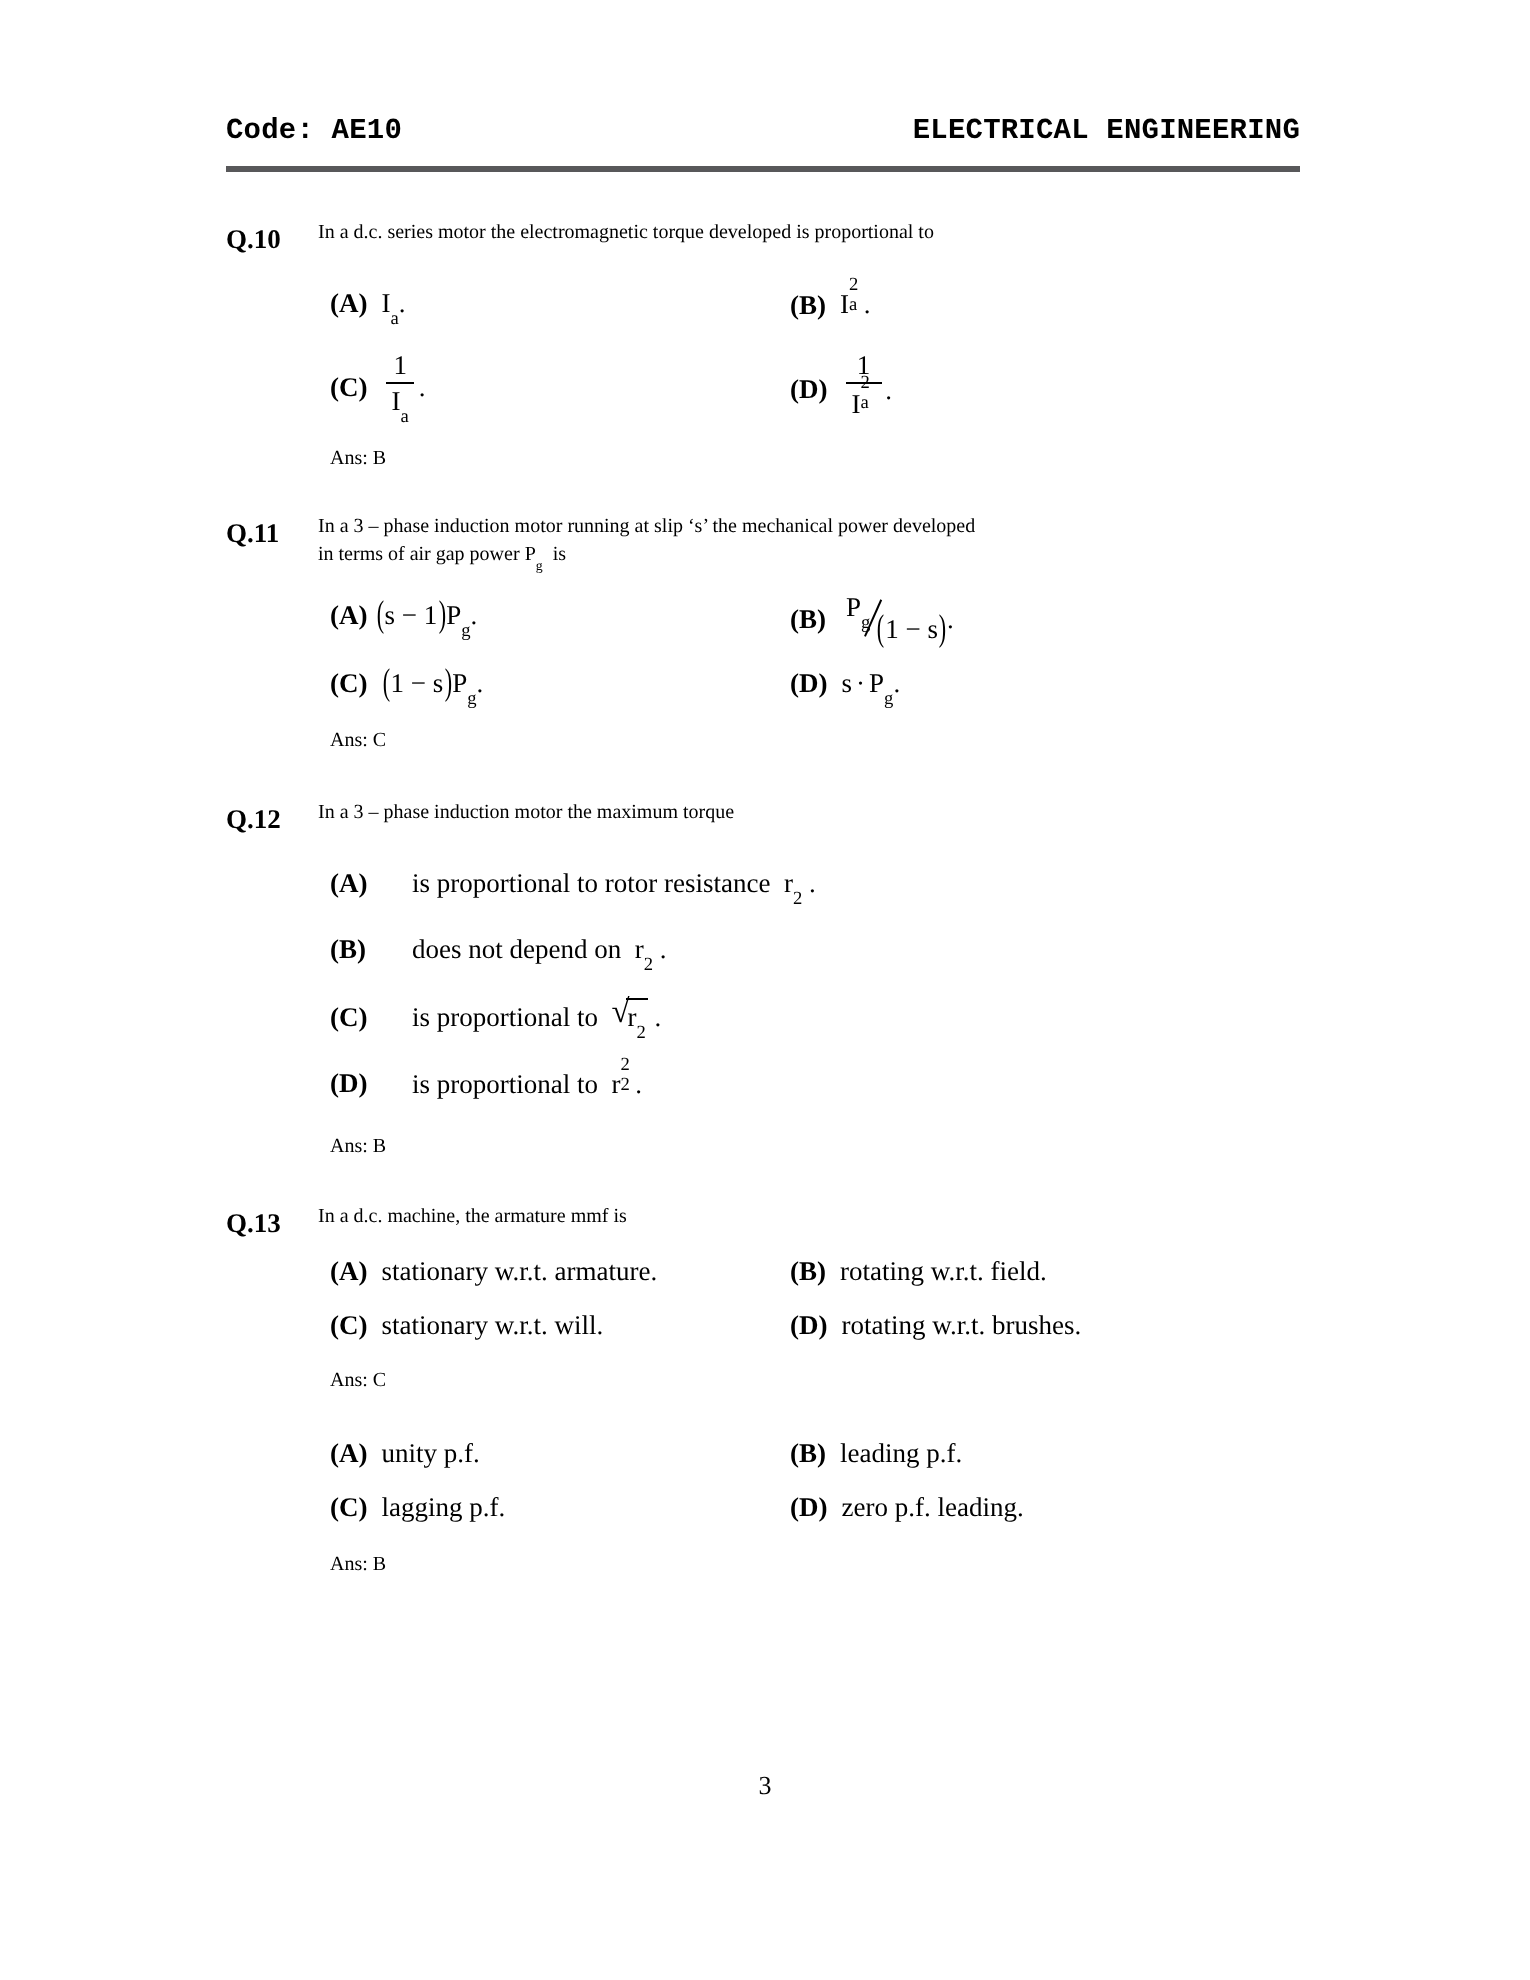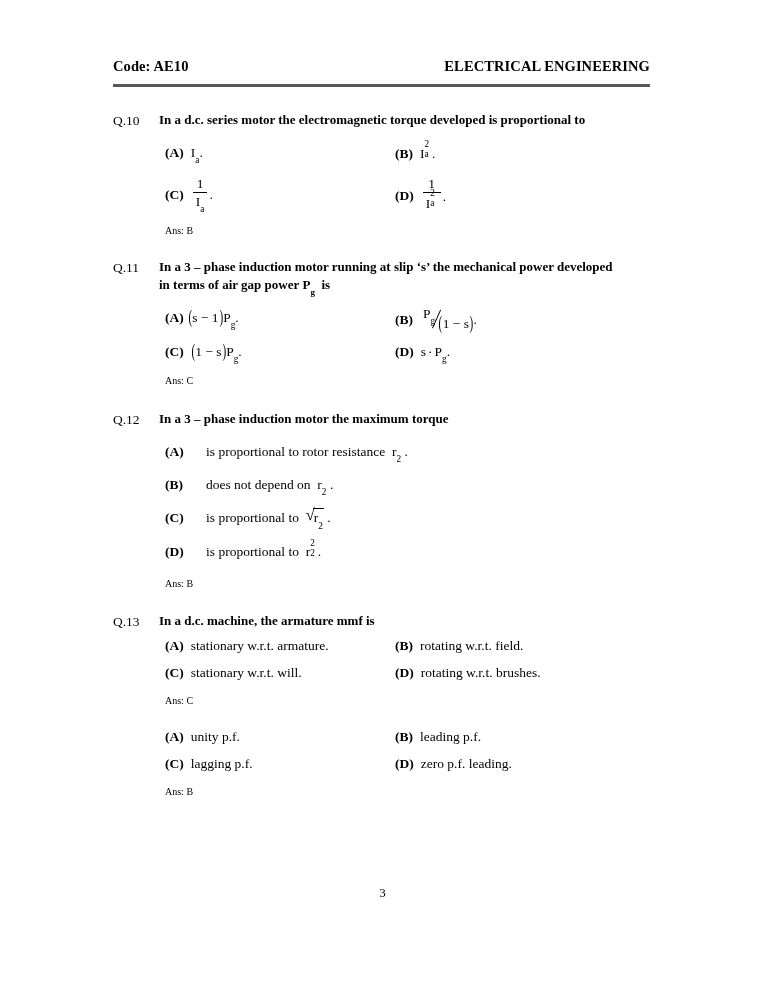--- a/index.html
+++ b/index.html
@@ -29,48 +29,48 @@
     width: 537px;
   }
 
   
   .header-row {
     display: flex;
     justify-content: space-between;
     align-items: center;
     font-weight: bold;
     font-size: 14.5px;
+    font-family: Liberation Mono, monospace;
   }
   .code-label { letter-spacing: .1px; }
   .subject-label { letter-spacing: .1px; }
   .header-rule {
     margin-top: 9px;
     height: 3px;
     background: #58585a;
     width: 100%;
   }
 
   
   .qblock { margin-top: 0; }
   .qrow {
     display: flex;
     align-items: flex-start;
   }
   .qnum {
-    font-weight: normal;
+    font-weight: bold;
     font-size: 13.5px;
     width: 46px;
     flex: 0 0 46px;
     line-height: 1.42;
   }
   .qtext {
-    font-size: 13px;
+    font-size: 10px;
     line-height: 1.42;
     flex: 1;
-    font-weight: bold;
   }
 
   .options {
     margin-left: 52px;
   }
   .opt-row {
     display: flex;
     align-items: flex-start;
   }
   .opt {

